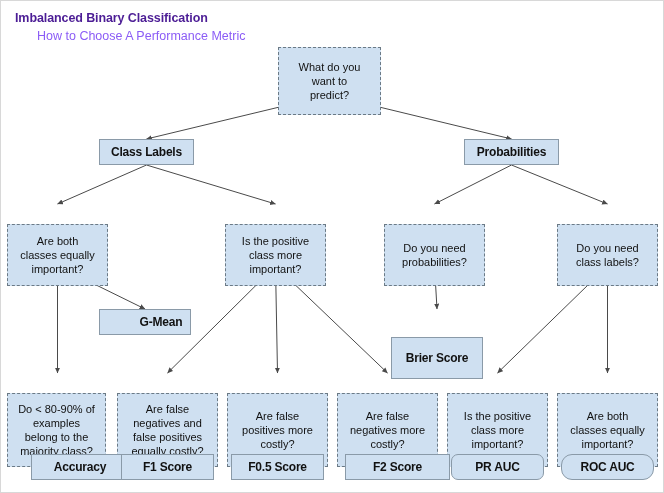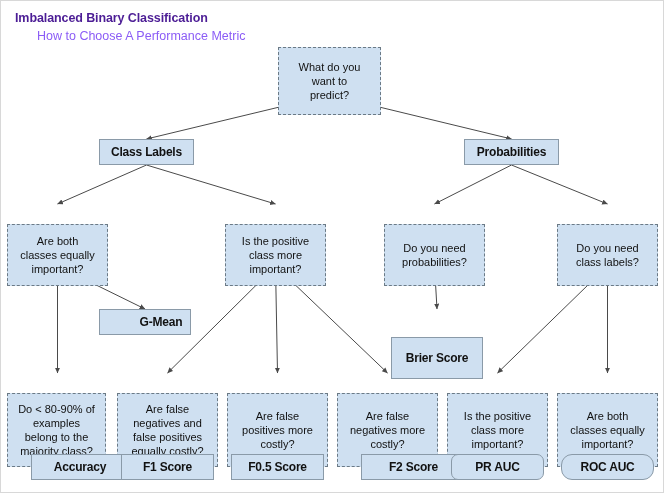--- a/index.html
+++ b/index.html
@@ -187,21 +187,21 @@
       </div>
       <div class="node node-metric" style="left: 10px; top: 453px; width: 98px; height: 26px; margin-left: 20px;">
         <span class="node-label">Accuracy</span>
       </div>
       <div class="node node-metric" style="left: 120px; top: 453px; width: 93px; height: 26px;">
         <span class="node-label">F1 Score</span>
       </div>
       <div class="node node-metric" style="left: 230px; top: 453px; width: 93px; height: 26px;">
         <span class="node-label">F0.5 Score</span>
       </div>
-      <div class="node node-metric" style="left: 360px; top: 453px; width: 105px; height: 26px;">
+      <div class="node node-metric" style="left: 344px; top: 453px; width: 105px; height: 26px;">
         <span class="node-label">F2 Score</span>
       </div>
       <div class="node node-metric" style="left: 450px; top: 453px; width: 93px; height: 26px; border-radius: 7px;">
         <span class="node-label">PR AUC</span>
       </div>
       <div class="node node-metric" style="left: 560px; top: 453px; width: 93px; height: 26px; border-radius: 11px;">
         <span class="node-label">ROC AUC</span>
       </div>
     </div>
 </div>

